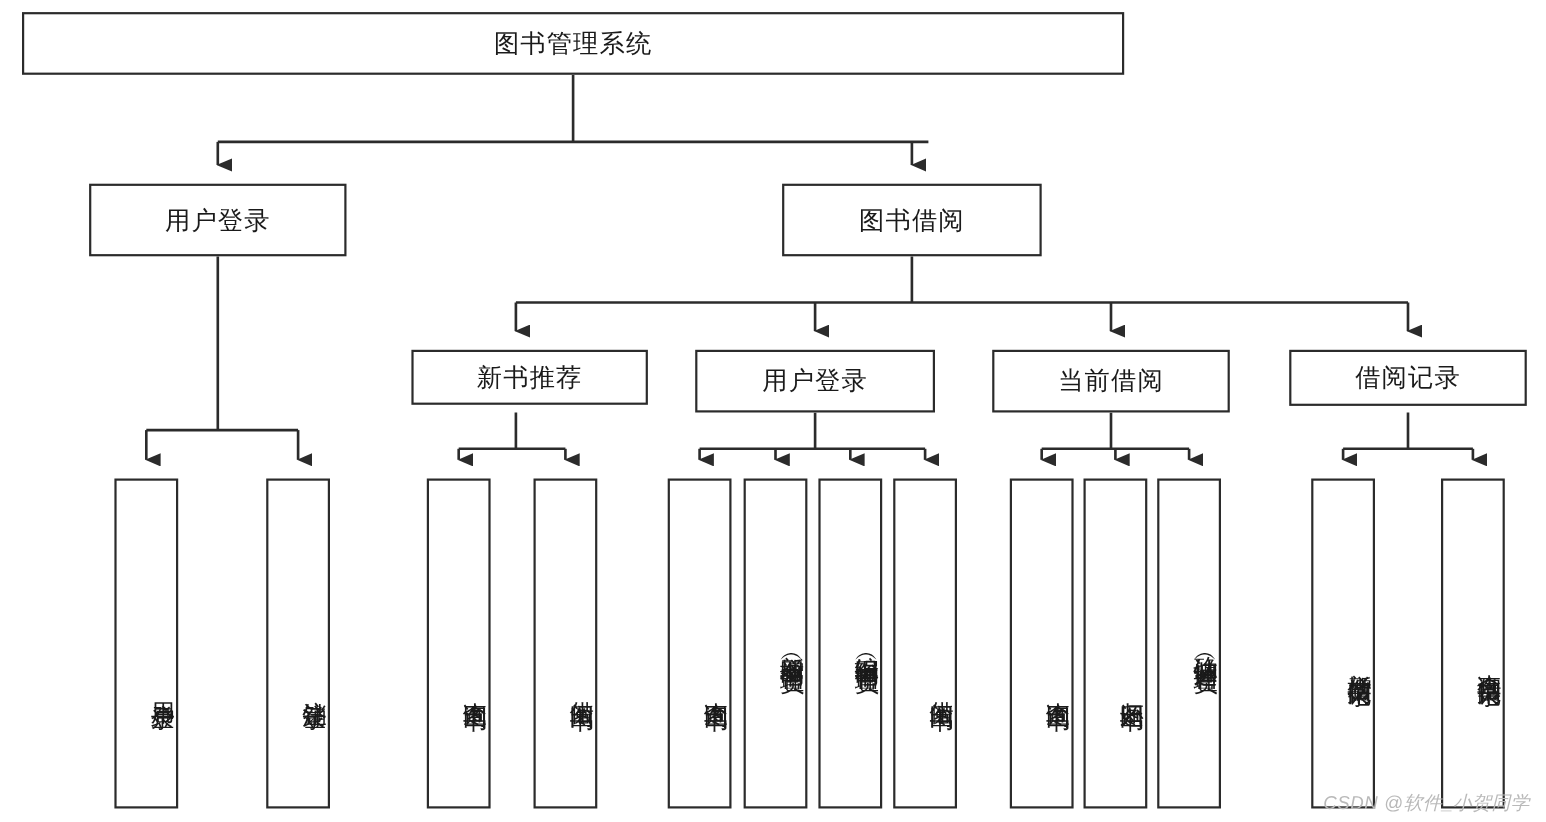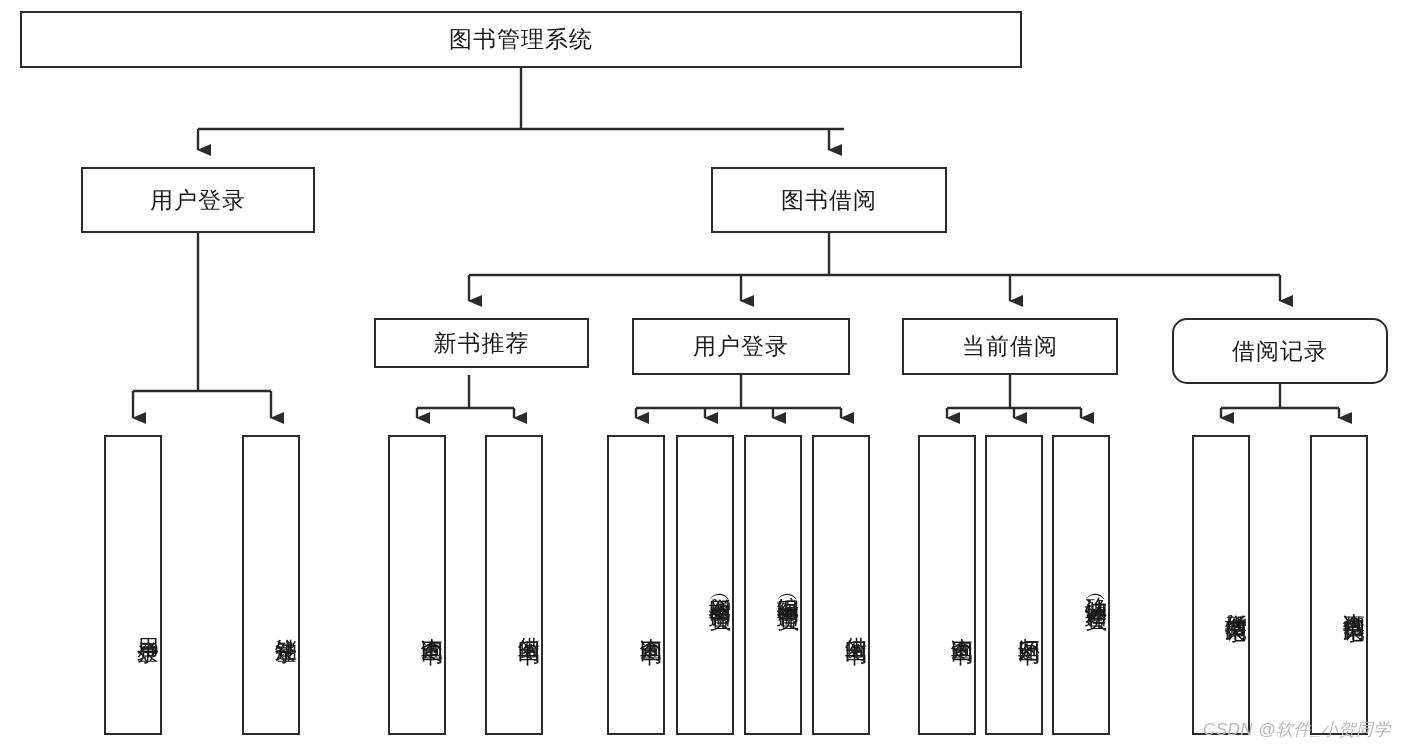--- a/index.html
+++ b/index.html
@@ -137,21 +137,21 @@
 
   <div class="node horiz" style="left:362px; top:318px; width:215px; height:50px;margin-left:12px;">
     <span>新书推荐</span>
   </div>
   <div class="node horiz" style="left:632px; top:318px; width:218px; height:57px;">
     <span>用户登录</span>
   </div>
   <div class="node horiz" style="left:902px; top:318px; width:216px; height:57px;">
     <span>当前借阅</span>
   </div>
-  <div class="node horiz" style="left:1172px; top:318px; width:216px; height:66px;border-radius:15px;">
+  <div class="node horiz" style="left:1172px; top:318px; width:216px; height:51px;">
     <span>借阅记录</span>
   </div>
 
   <div class="node vert" style="left:104px; top:435px; width:58px; height:300px; padding-top:78px;">
     <span>用户登录</span>
   </div>
   <div class="node vert" style="left:242px; top:435px; width:58px; height:300px; padding-top:78px;">
     <span>注销登录</span>
   </div>
 

